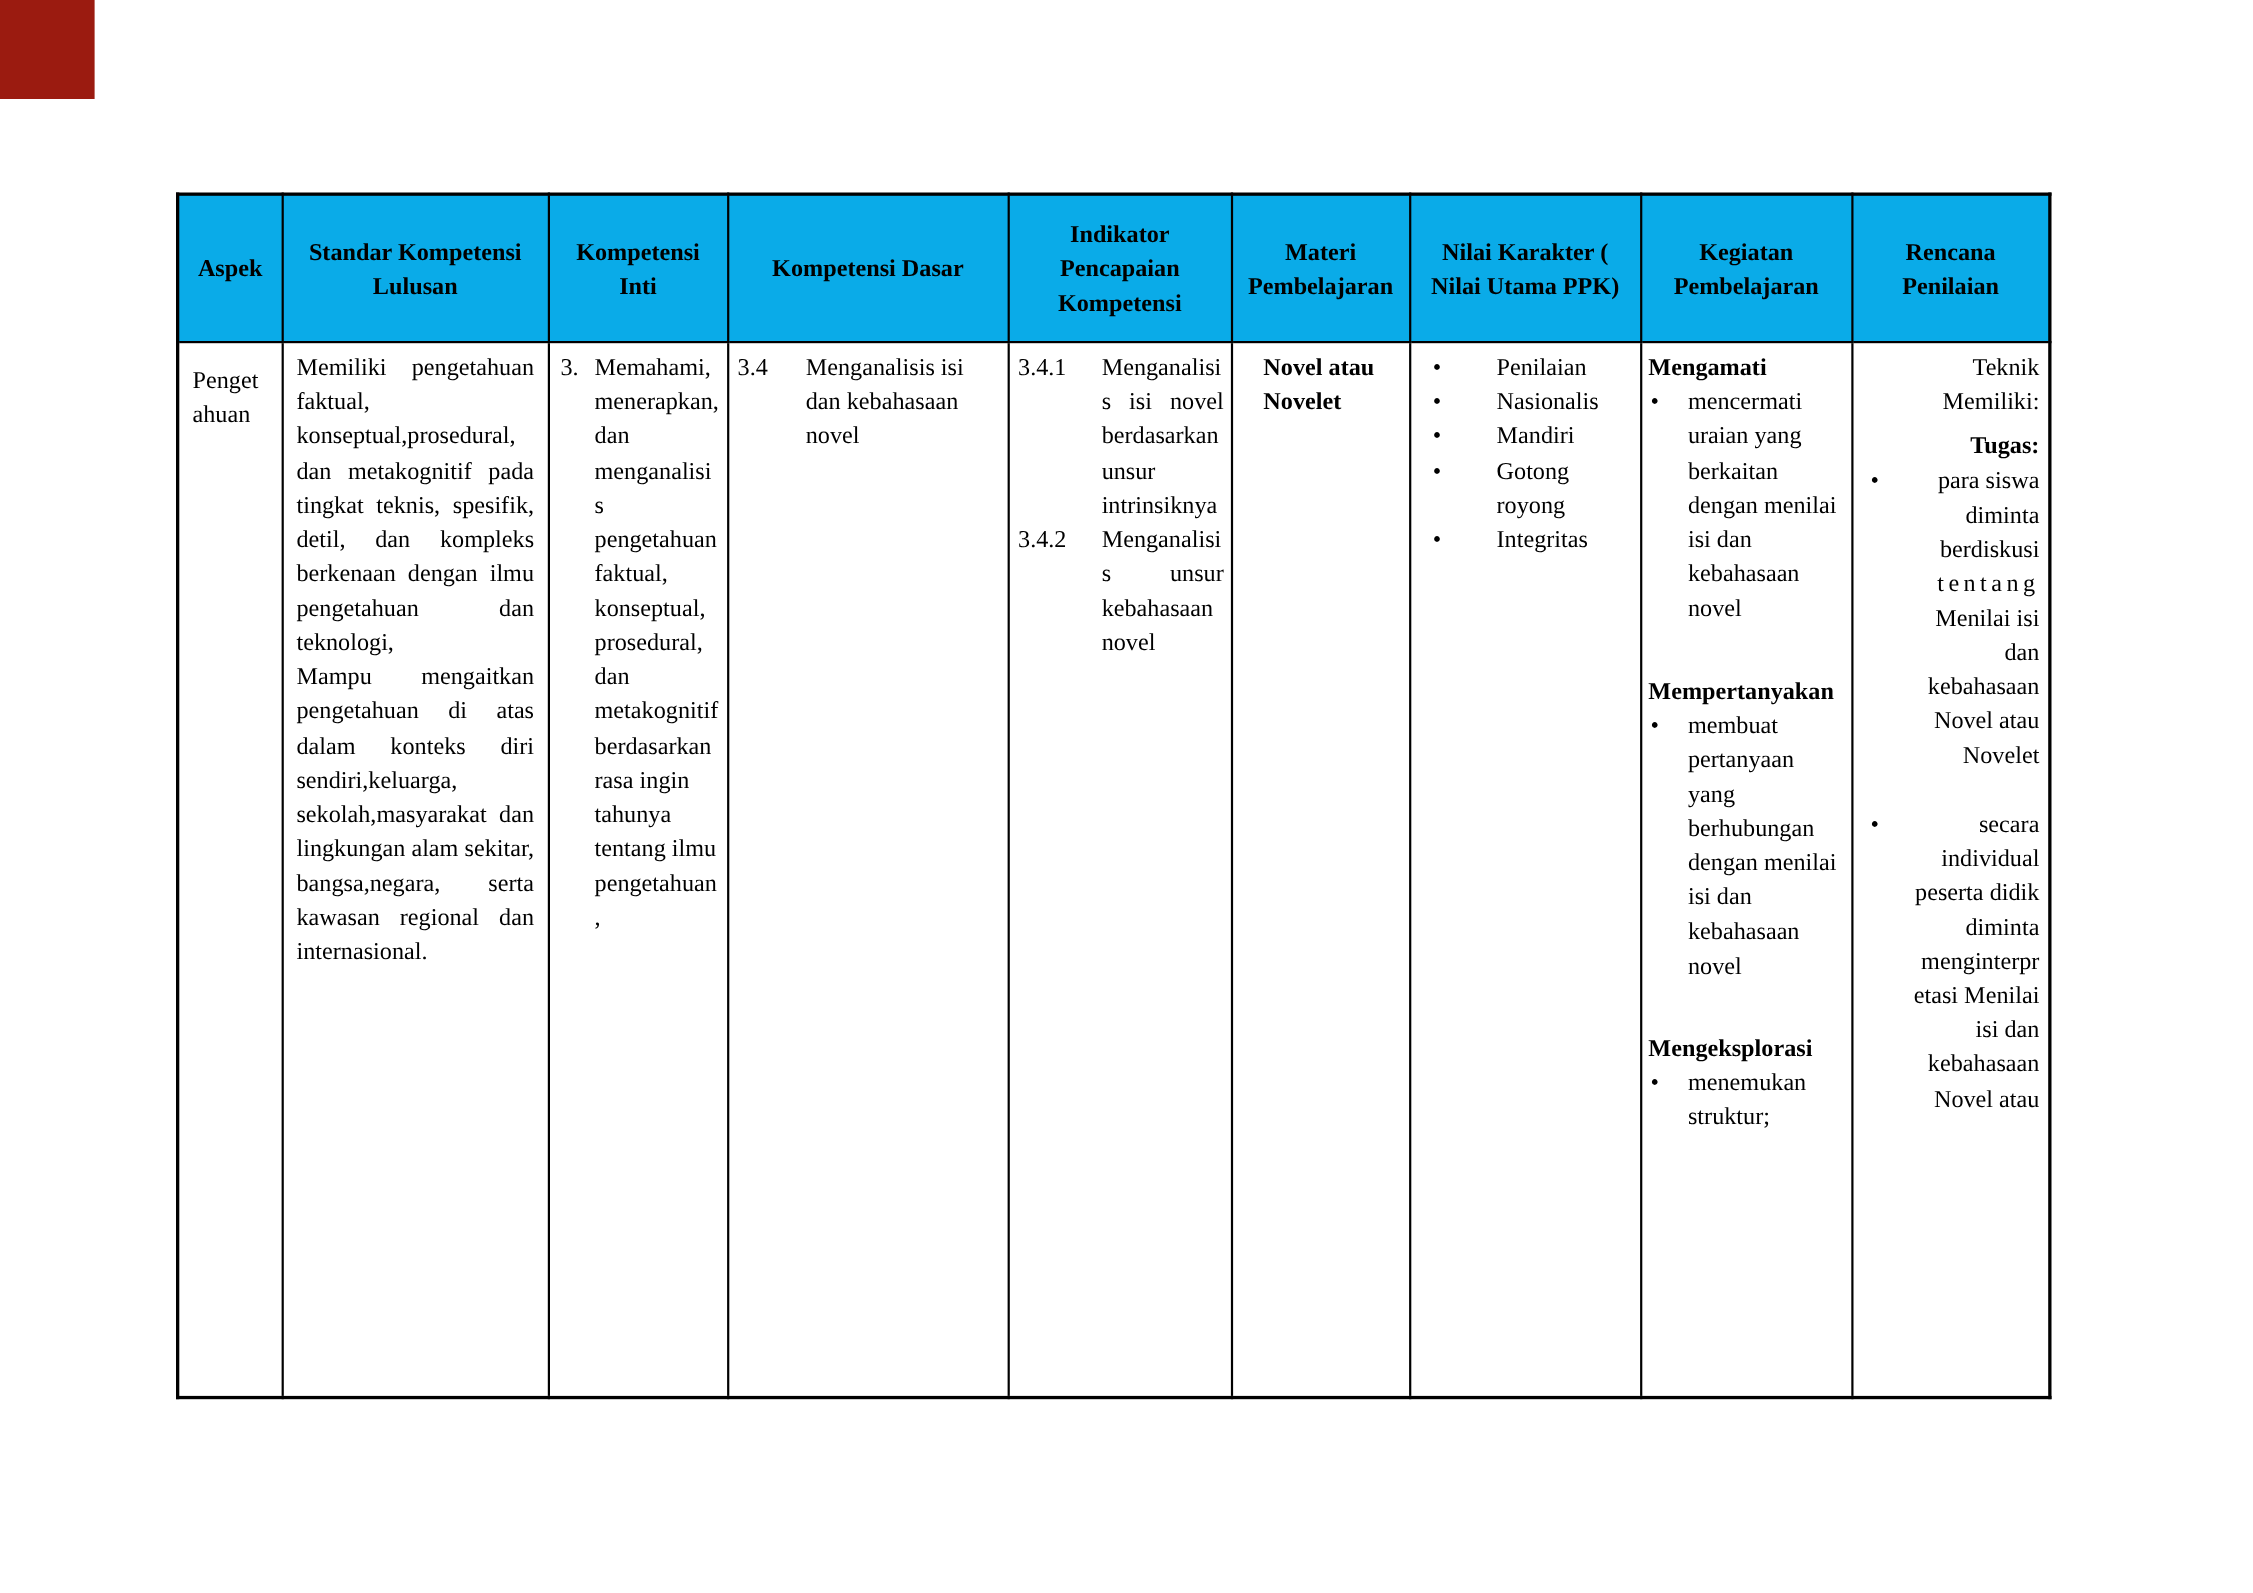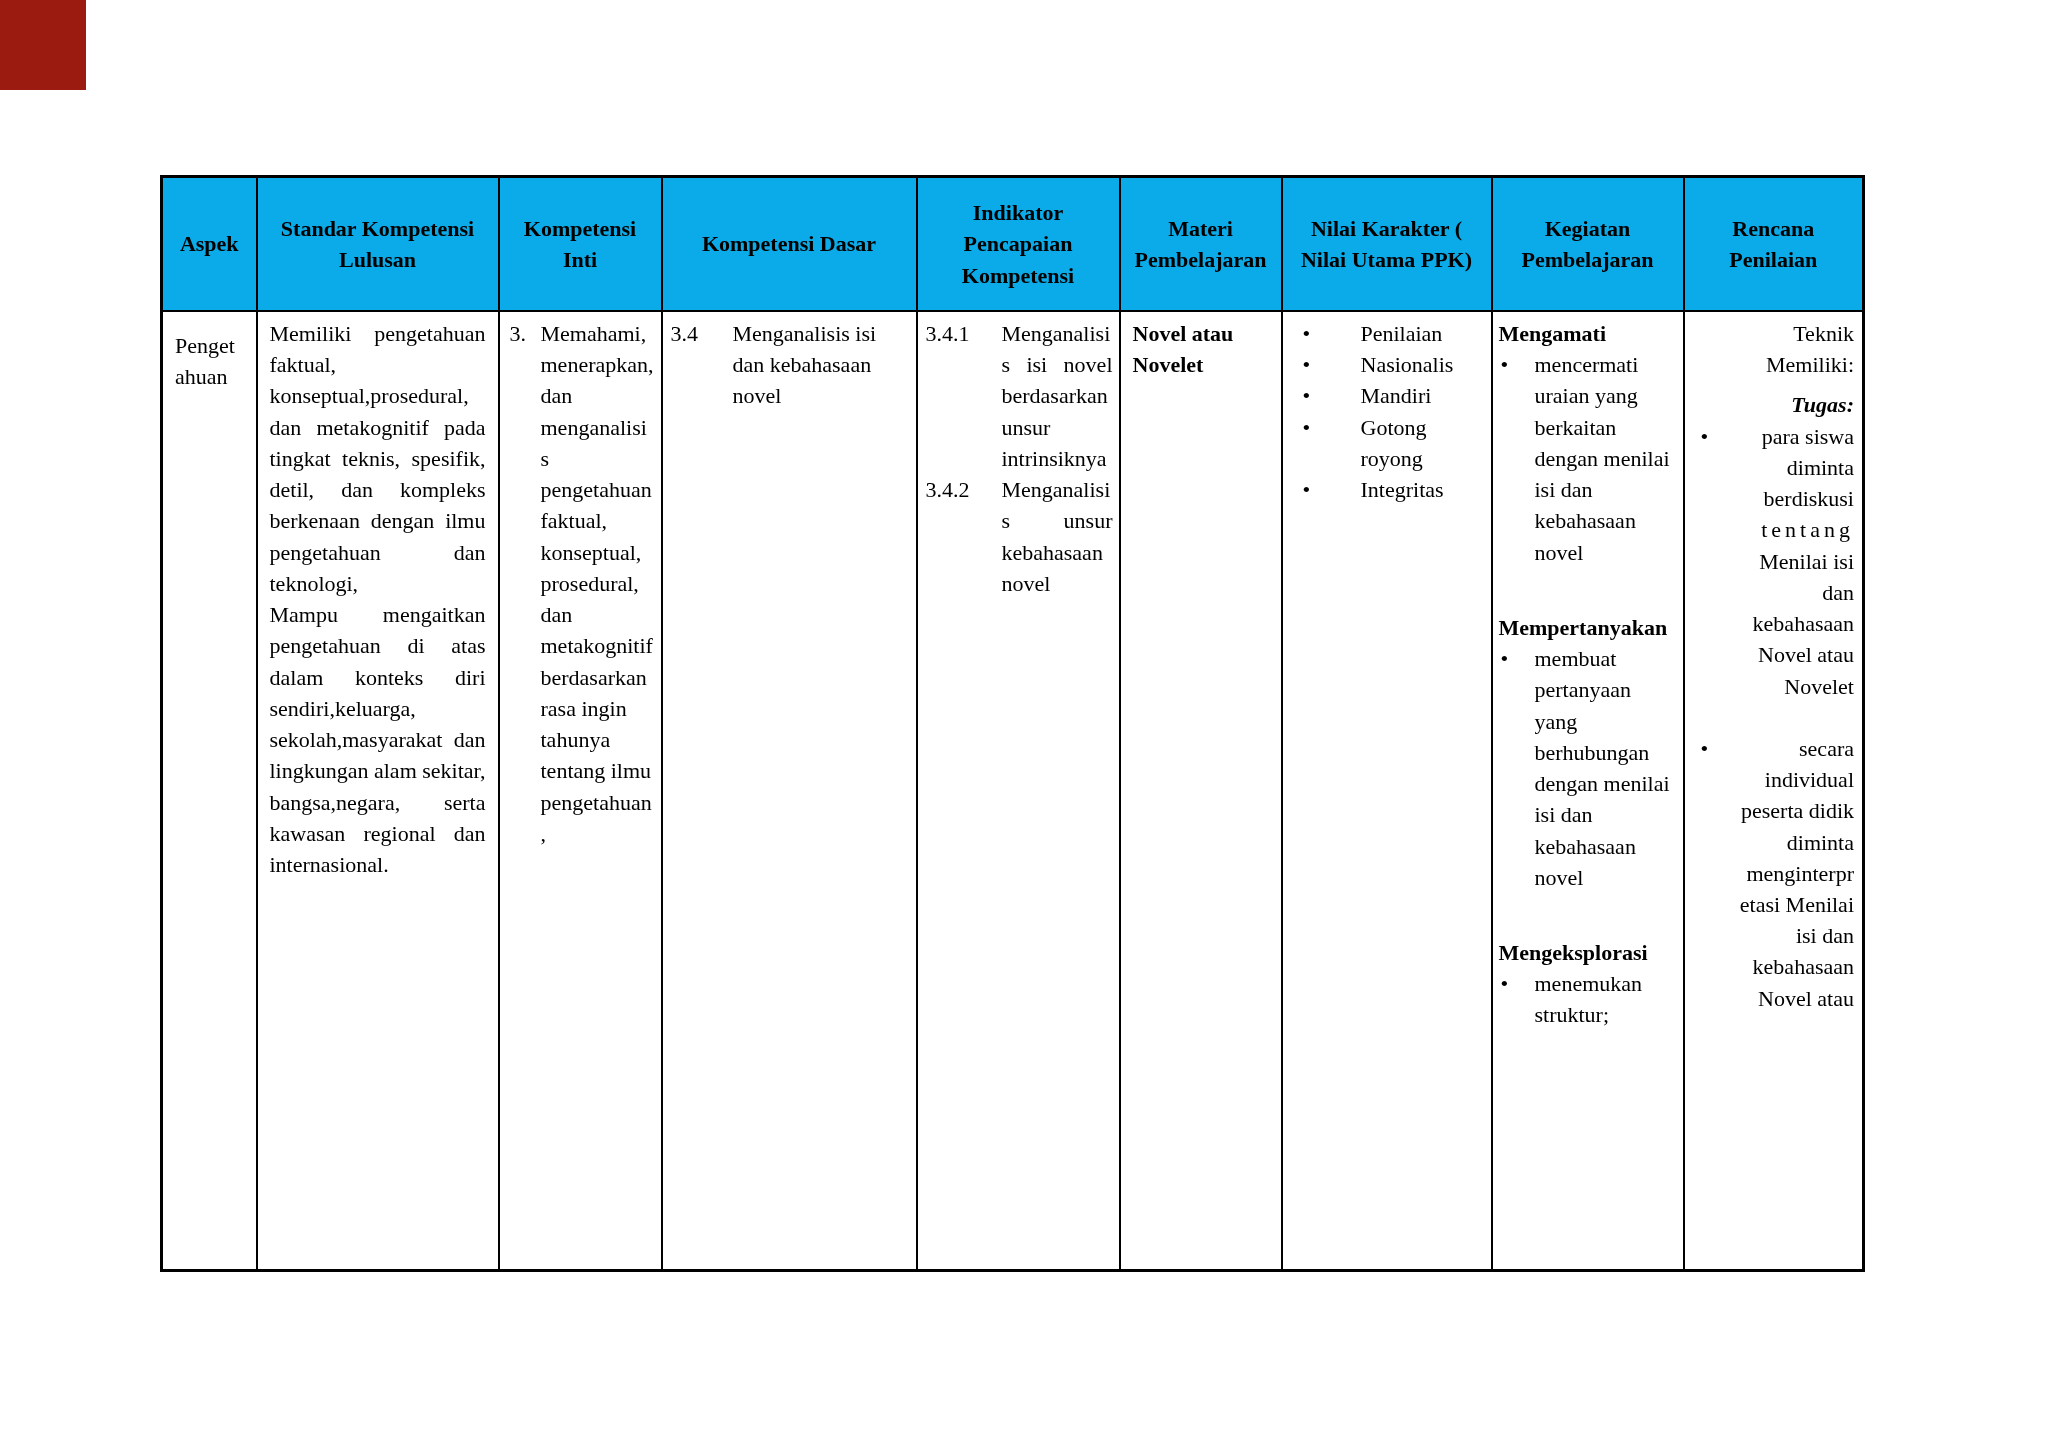--- a/index.html
+++ b/index.html
@@ -27,42 +27,42 @@
   .clip{overflow:hidden;font-size:22px;line-height:1.42;}
   tr.r1 .clip{max-height:249px;}
   tr.r2 .clip{max-height:708px;}
   
   .ki1-pad{padding:4px 8px 0 42px;}
   .aspek-pad{padding:18px 16px 0 12px;overflow-wrap:anywhere;}
   .skl-pad{padding:6px 12px 0 12px;text-align:justify;white-space:pre-line;}
   .ki2-pad{padding:6px 6px 0 8px;}
   .kd-pad{padding:6px 8px 0 6px;}
   .ind-pad{padding:6px 6px 0 6px;}
-  .mat-pad{padding:6px 8px 0 12px;font-weight:bold;}
+  .mat-pad{padding:6px 8px 0 28px;font-weight:bold;}
   .nil-pad{padding:6px 4px 0 4px;}
   .keg-pad{padding:6px 6px 0 6px;}
   .ren-pad{padding:6px 8px 0 10px;text-align:right;}
   
   .hang{position:relative;}
   .hang .num{position:absolute;left:2px;top:0;}
   .hang-ki{padding-left:33px;overflow-wrap:anywhere;}
   .hang-kd{padding-left:64px;}
   .hang-ind{padding-left:78px;text-align:justify;overflow-wrap:anywhere;}
   
   .brow{position:relative;}
   .brow .dot{position:absolute;top:0;}
   .brow.nilai{padding-left:74px;}
   .brow.nilai .dot{left:16px;}
   .brow.keg{padding-left:36px;overflow-wrap:anywhere;}
   .brow.keg .dot{left:2px;}
   .brow.ren{padding-left:44px;overflow-wrap:anywhere;}
   .brow.ren .dot{left:6px;}
   .sect-title{font-weight:bold;overflow-wrap:anywhere;}
   .sect-gap{margin-top:44px;}
-  .tugas{font-weight:bold;font-style:italic;margin-top:9px;}
+  .tugas{font-weight:bold;margin-top:9px;}
   .indent56{padding-left:56px;}
   .spread{display:block;letter-spacing:4px;}
   .gap-top{margin-top:31px;}
 </style>
 </head>
 <body>
 
 <div class="corner-marker"></div>
 
 <table class="doc">

